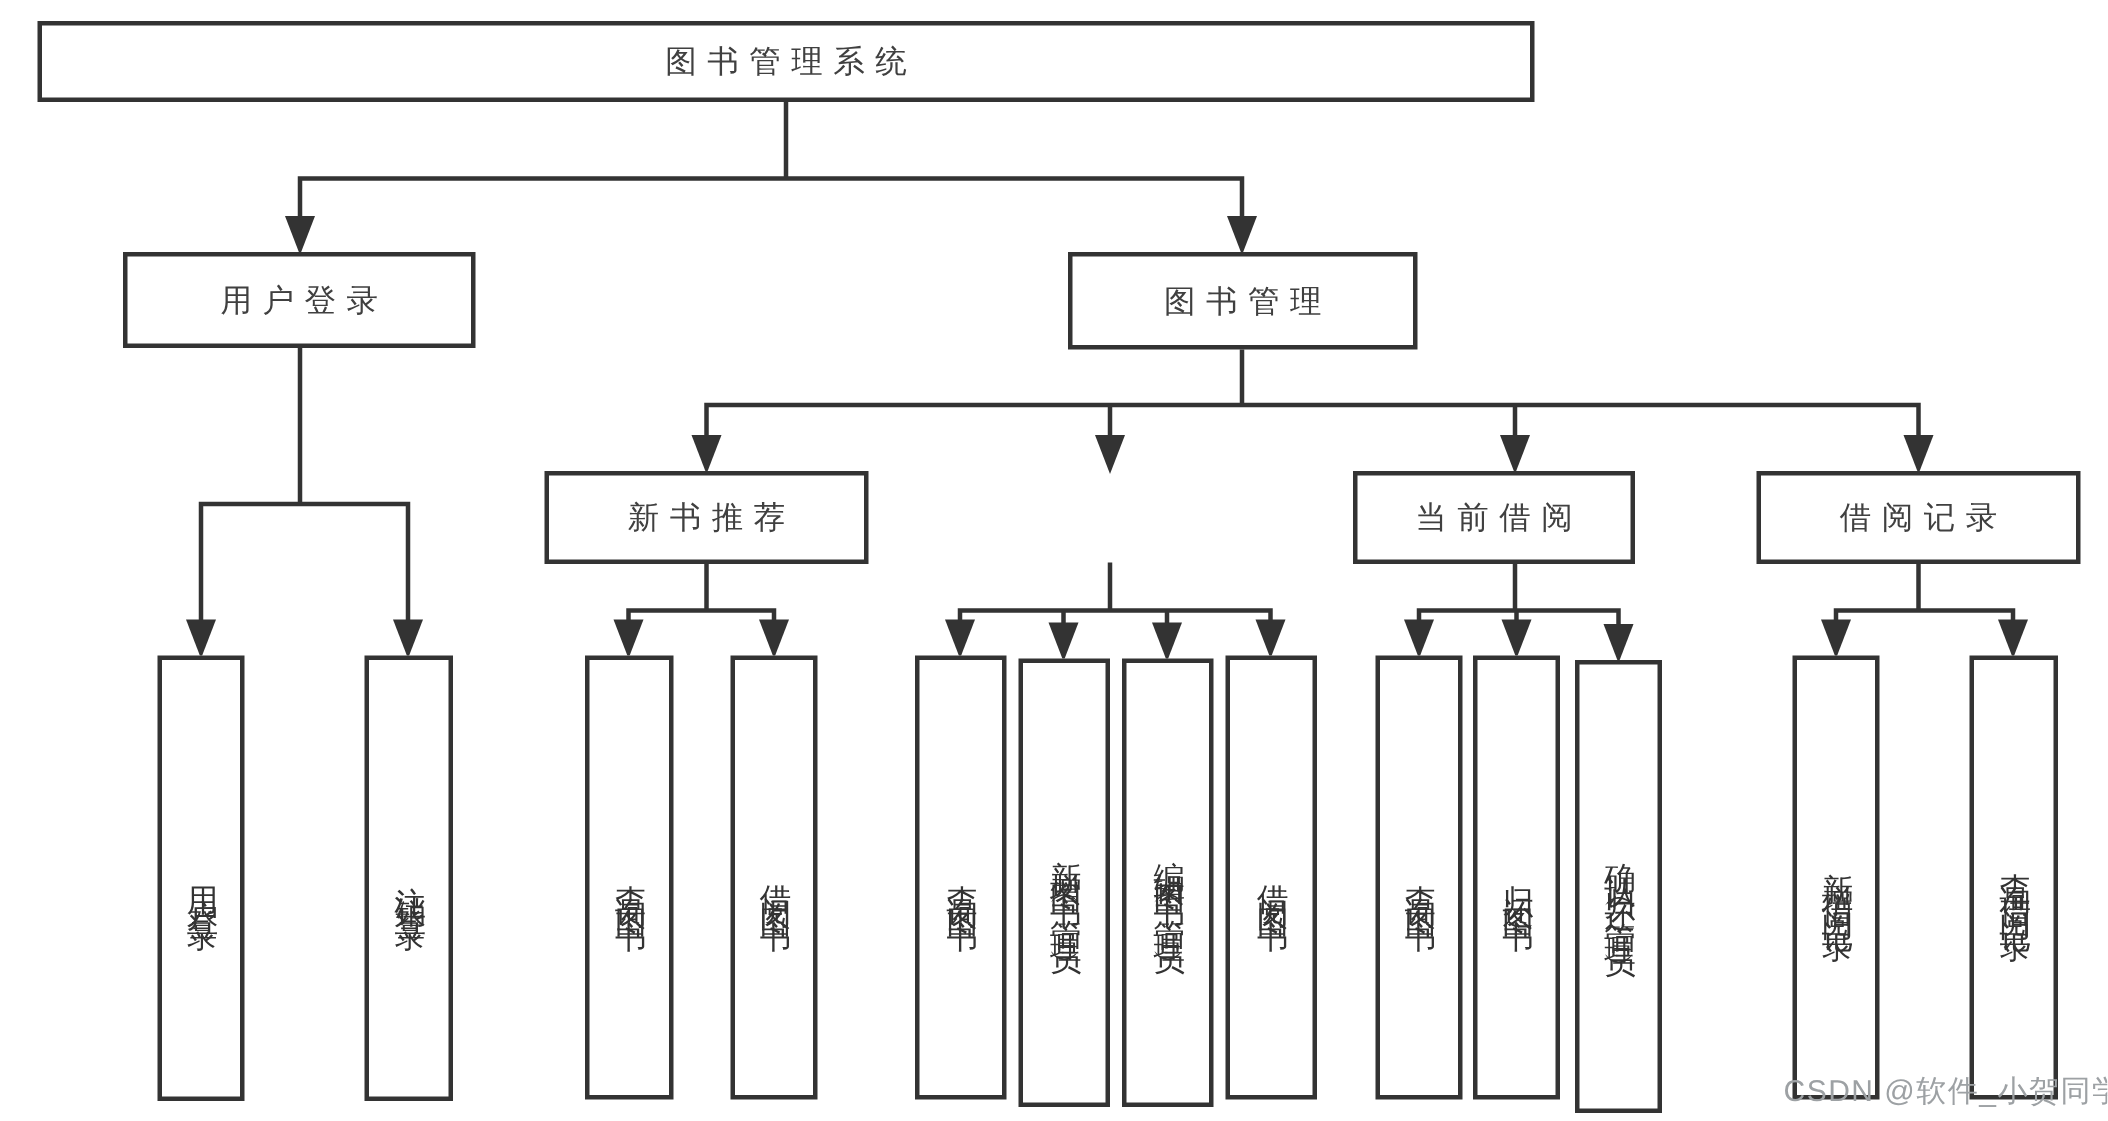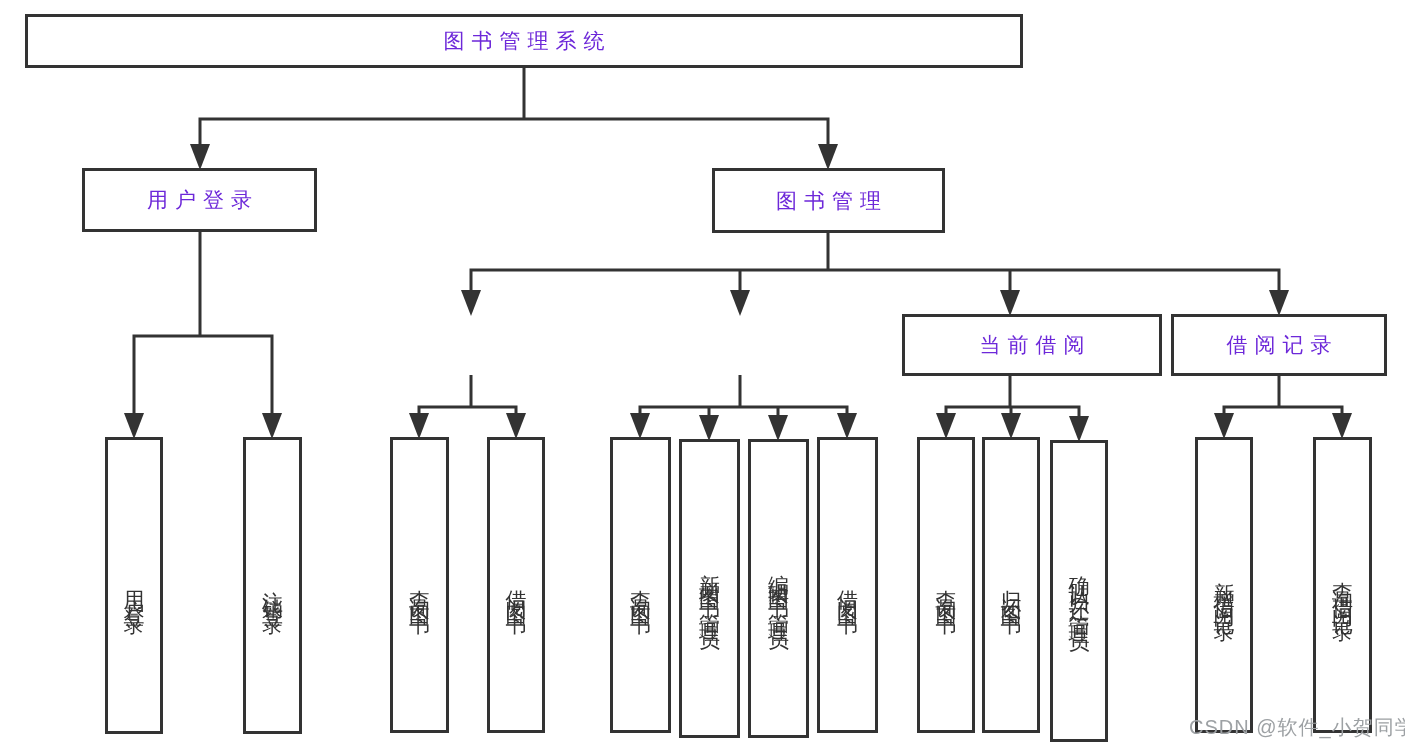--- a/index.html
+++ b/index.html
@@ -5,21 +5,21 @@
   html,body{margin:0;padding:0;background:#ffffff;}
   .stage{
     position:relative;width:1405px;height:747px;background:#ffffff;
     font-family:"Liberation Sans","DejaVu Sans",sans-serif;color:#333333;overflow:hidden;
   }
   .wires{position:absolute;left:0;top:0;width:1405px;height:747px;}
   .box{
     position:absolute;box-sizing:border-box;border:3px solid #333333;background:#ffffff;
     display:flex;align-items:center;justify-content:center;
   }
-  .hlabel{font-size:21px;letter-spacing:7px;margin-right:-7px;white-space:nowrap;color:#6d28d9;}
+  .hlabel{font-size:21px;letter-spacing:7px;margin-right:-7px;white-space:nowrap;color:#404040;}
   .vlabel{
     writing-mode:vertical-rl;text-orientation:mixed;
     font-size:21px;letter-spacing:8px;margin-bottom:-8px;color:#333333;white-space:nowrap;
   }
   .watermark{
     position:absolute;left:1189px;top:714px;font-size:20px;letter-spacing:1px;
     color:#9da1a4;white-space:nowrap;
   }
 </style>
 </head>
@@ -89,21 +89,24 @@
     <span class="hlabel">图书管理系统</span>
   </div>
 
   <div class="box" style="left:82px;top:168px;width:235px;height:64px;">
     <span class="hlabel">用户登录</span>
   </div>
   <div class="box" style="left:712px;top:168px;width:233px;height:65px;font-family:Liberation Serif, serif;">
     <span class="hlabel">图书管理</span>
   </div>
 
-  <div class="box" style="left:902px;top:314px;width:260px;height:62px;">
+  <div class="box" style="left:363px;top:314px;width:216px;height:62px;">
+    <span class="hlabel">新书推荐</span>
+  </div>
+  <div class="box" style="left:902px;top:314px;width:188px;height:62px;">
     <span class="hlabel">当前借阅</span>
   </div>
   <div class="box" style="left:1171px;top:314px;width:216px;height:62px;">
     <span class="hlabel">借阅记录</span>
   </div>
 
   <div class="box" style="left:105px;top:437px;width:58px;height:297px;">
     <span class="vlabel">用户登录</span>
   </div>
   <div class="box" style="left:243px;top:437px;width:59px;height:297px;">

